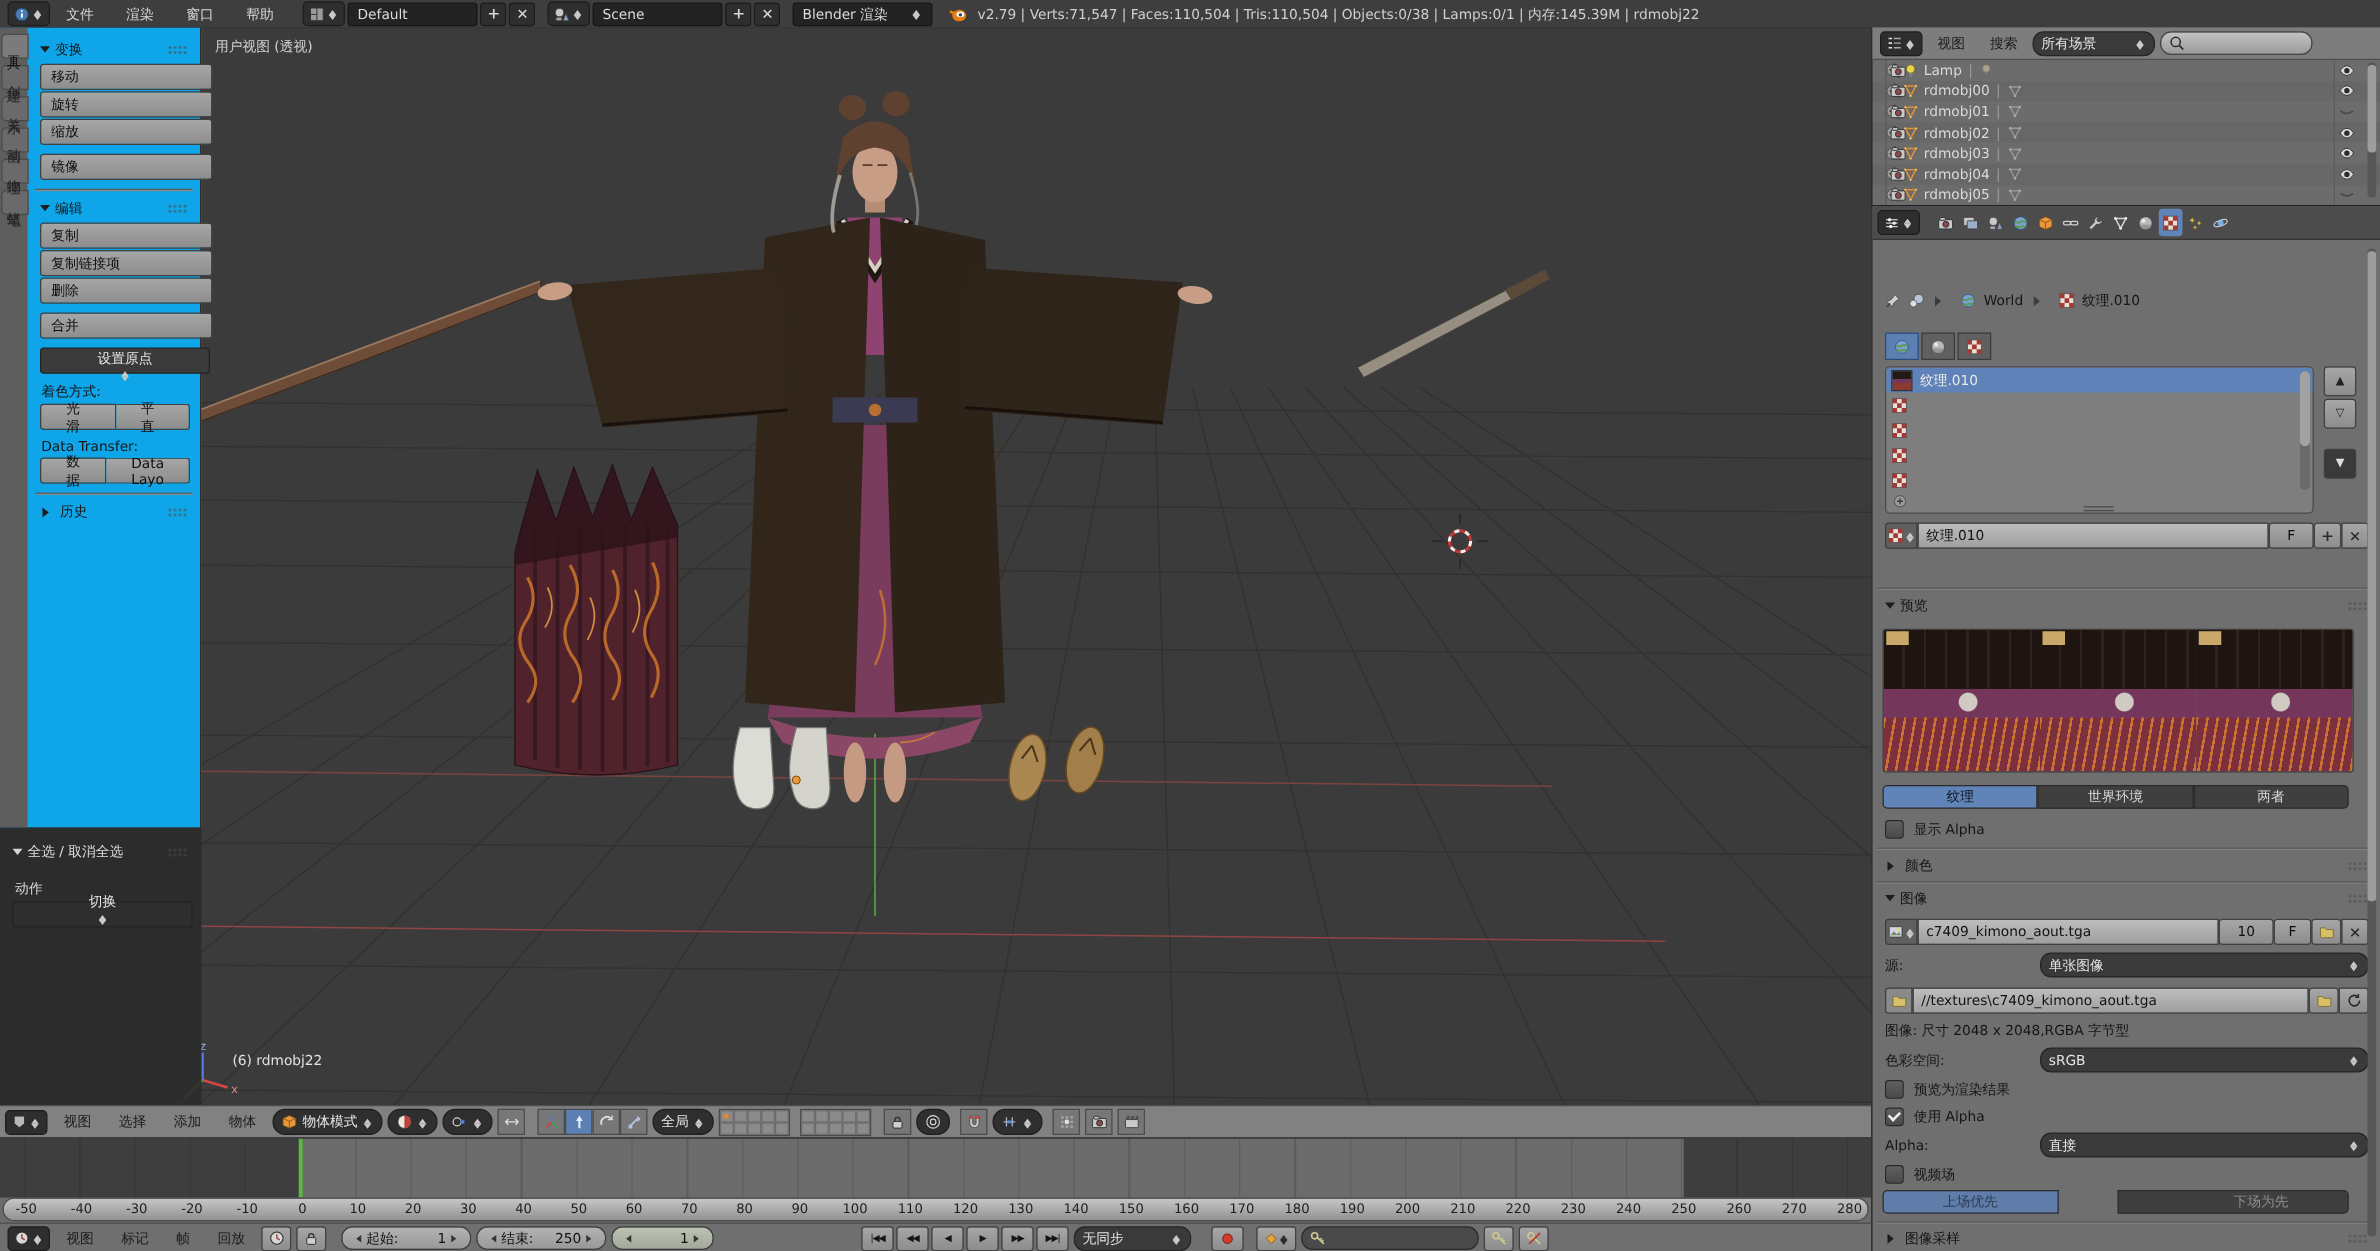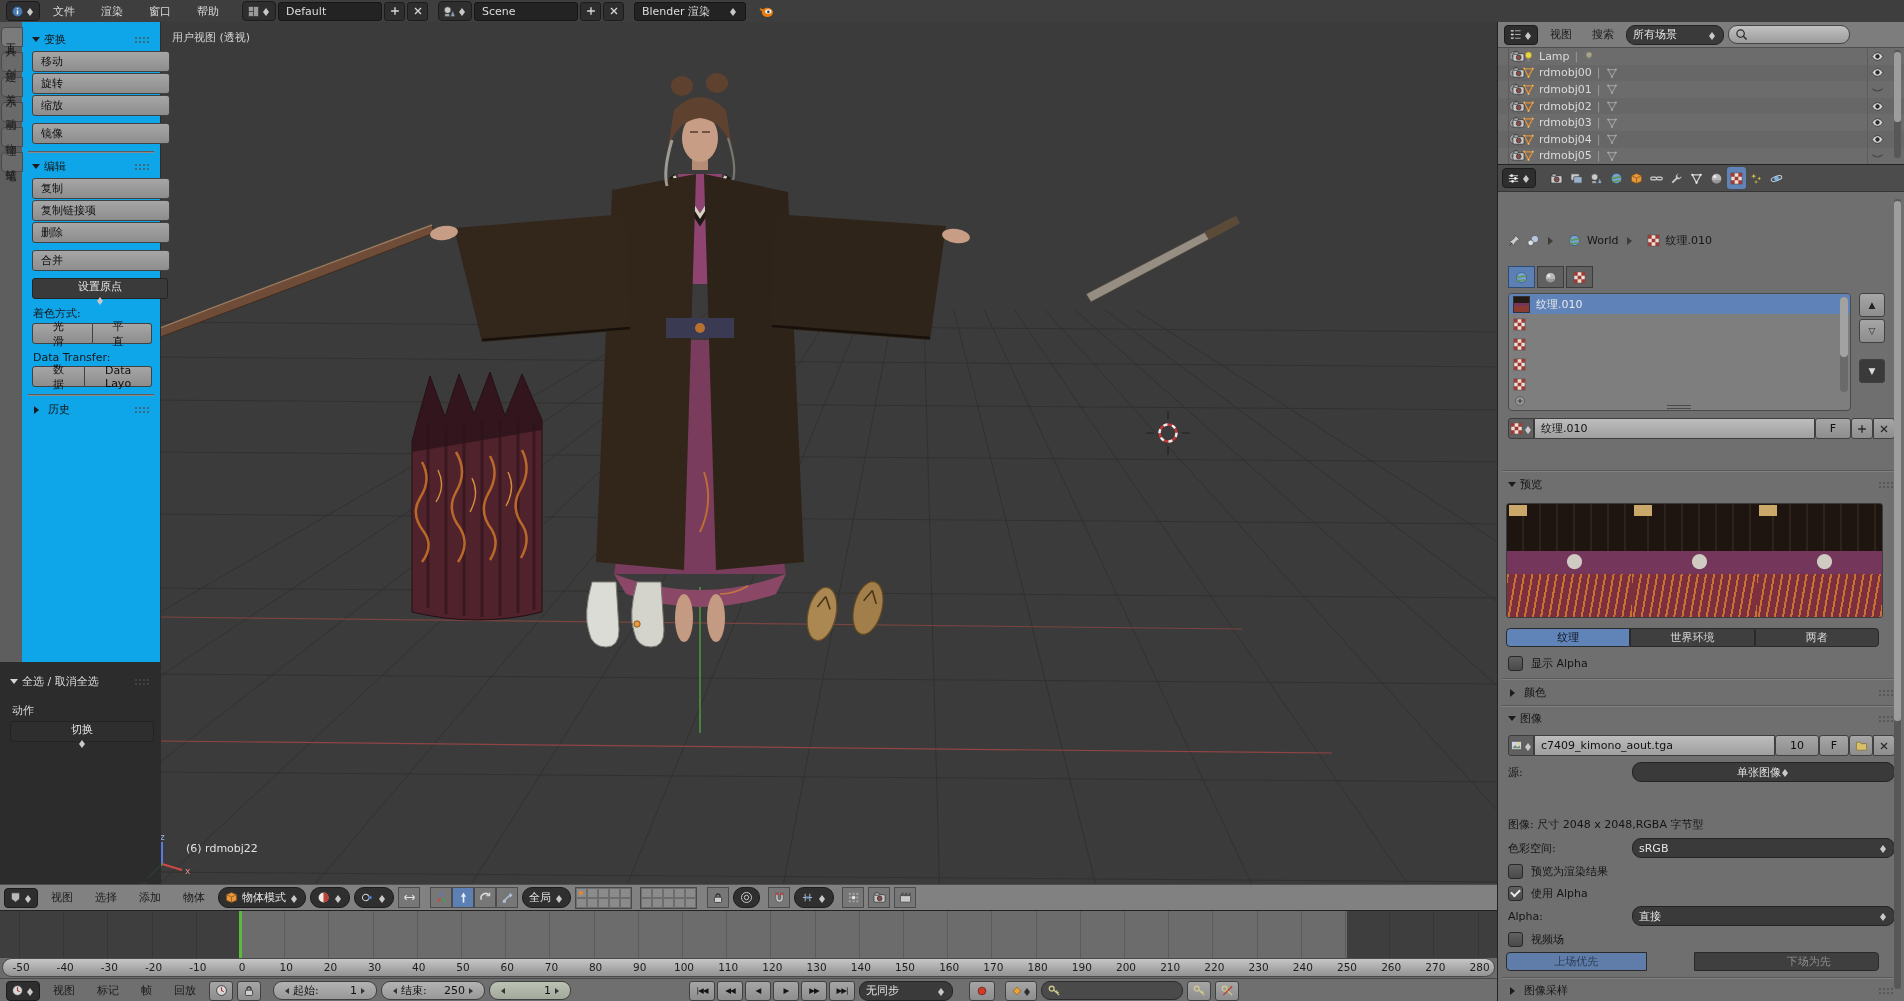--- a/index.html
+++ b/index.html
@@ -249,20 +249,21 @@
       <span class="updn"></span>
   </div>
   <i data-icon="blenderlogo" style="margin-left:12px">
       <svg viewBox="0 0 17 14" width="16" height="13">
         <path d="M2 4.5l6 2.5" stroke="#e87d0d" stroke-width="2.2"></path>
         <ellipse cx="10" cy="8" rx="6" ry="5" fill="#e87d0d"></ellipse>
         <ellipse cx="11" cy="7" rx="3.4" ry="2.4" fill="#f4f4f4"></ellipse>
         <circle cx="11" cy="7.4" r="1.4" fill="#1a3a6a"></circle>
       </svg>
     </i>
+  <span class="stats">v2.79 | Verts:71,547 | Faces:110,504 | Tris:110,504 | Objects:0/38 | Lamps:0/1 | 内存:145.39M | rdmobj22</span>
 </div>
 
 <div class="abs view3d">
   <svg class="vpcanvas" viewBox="0 0 1337 862" preserveAspectRatio="none">
     <defs>
         <clipPath id="floorclip">
           <rect x="0" y="288" width="1337" height="574"></rect>
         </clipPath>
       </defs>
     <g id="gridlines" clip-path="url(#floorclip)">
@@ -430,21 +431,21 @@
     </div>
   </div>
 
   <div class="redo lt">
     <div class="phdr" style="color:#dedede;margin:12px 10px 4px 10px">
       <span class="trid"></span>
       <span>全选 / 取消全选</span>
       <span class="grip"></span>
     </div>
     <div style="margin:14px 0 3px 12px;color:#d8d8d8">动作</div>
-    <div class="ddark" style="margin-left:10px;width:128px;justify-content:flex-start;background:#2e2e2e">
+    <div class="ddark" style="margin-left:10px;width:128px;justify-content:flex-end;background:#2e2e2e">
       <span>切换</span>
         <span class="updn"></span>
     </div>
   </div>
 
   <div class="vphdr">
     <div class="edbtn">
         <i data-icon="ed3d">
           <svg viewBox="0 0 14 14" width="13" height="13">
             <path d="M2.5 2h9v6.5L7 12 2.5 8.5z" fill="#b8b8b8" stroke="#2a2a2a" stroke-width="0.8"></path>
@@ -1463,26 +1464,53 @@
         <i data-icon="crossd">
           <svg viewBox="0 0 14 14" width="12" height="12">
             <path d="M3.5 3.5l7 7M10.5 3.5l-7 7" stroke="#2a2a2a" stroke-width="1.5"></path>
           </svg>
         </i>
       </div>
   </div>
 
   <div class="pa" style="top:598px;height:18px">
     <span class="lblk" style="width:124px">源:</span>
-    <div class="ddk" style="flex:1;justify-content:center">
+    <div class="ddk" style="flex:1;justify-content:space-between">
       <span>单张图像</span>
         <span class="updn"></span>
     </div>
   </div>
 
+  <div class="pa" style="top:626px;gap:0;height:19px">
+    <div class="ctxb" style="width:20px;height:19px;border-radius:3px 0 0 3px;background:#8a8a8a">
+        <i data-icon="folder">
+          <svg viewBox="0 0 14 14" width="13" height="13">
+            <path d="M1.5 3.5h4l1.2 1.5h5.8V11a1 1 0 0 1-1 1h-9a1 1 0 0 1-1-1z" fill="#d8c068" stroke="#6a5a20" stroke-width="0.6"></path>
+          </svg>
+        </i>
+      </div>
+    <div class="fld" style="flex:1;height:19px">
+        <span>//textures\c7409_kimono_aout.tga</span>
+      </div>
+    <div class="btn" style="width:22px;height:19px;justify-content:center">
+        <i data-icon="folder">
+          <svg viewBox="0 0 14 14" width="13" height="13">
+            <path d="M1.5 3.5h4l1.2 1.5h5.8V11a1 1 0 0 1-1 1h-9a1 1 0 0 1-1-1z" fill="#d8c068" stroke="#6a5a20" stroke-width="0.6"></path>
+          </svg>
+        </i>
+      </div>
+    <div class="btn" style="width:22px;height:19px;justify-content:center;border-radius:0 3px 3px 0">
+        <i data-icon="refresh">
+          <svg viewBox="0 0 14 14" width="13" height="13">
+            <path d="M11.5 7a4.5 4.5 0 1 1-1.3-3.2" fill="none" stroke="#2a2a2a" stroke-width="1.4"></path>
+            <path d="M10.5 1.2v3h-3" fill="none" stroke="#2a2a2a" stroke-width="1.2"></path>
+          </svg>
+        </i>
+      </div>
+  </div>
 
   <div class="pa" style="top:652px">
     <span class="lblk">图像: 尺寸 2048 x 2048,RGBA 字节型</span>
   </div>
 
   <div class="pa" style="top:674px;height:18px">
     <span class="lblk" style="width:124px">色彩空间:</span>
     <div class="ddk" style="flex:1;justify-content:space-between">
       <span>sRGB</span>
         <span class="updn"></span>

